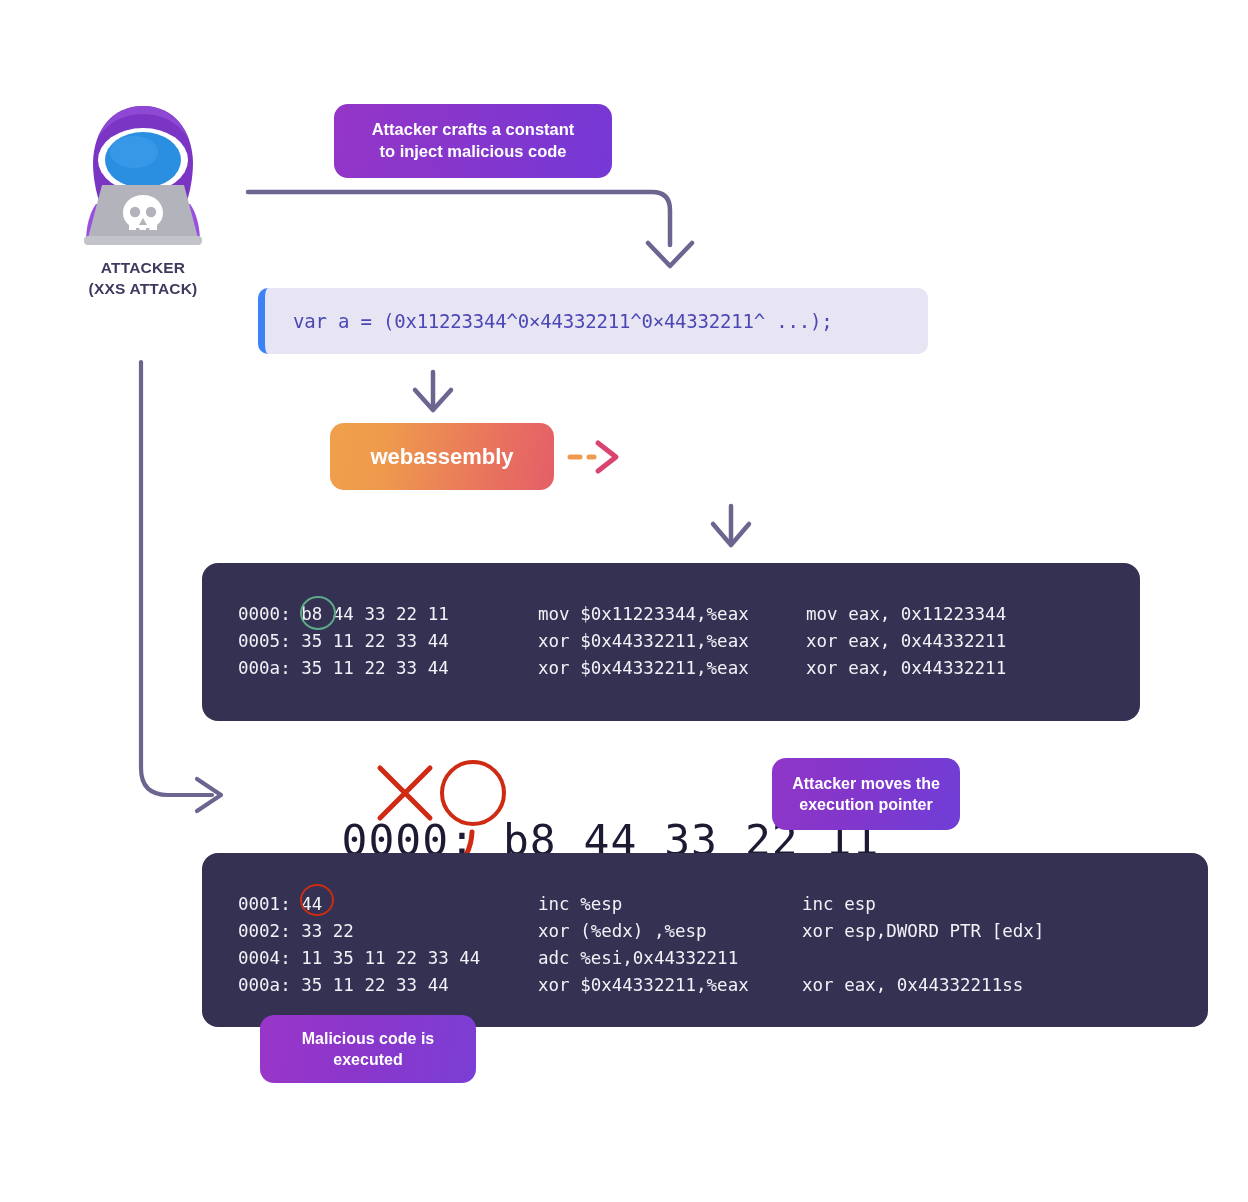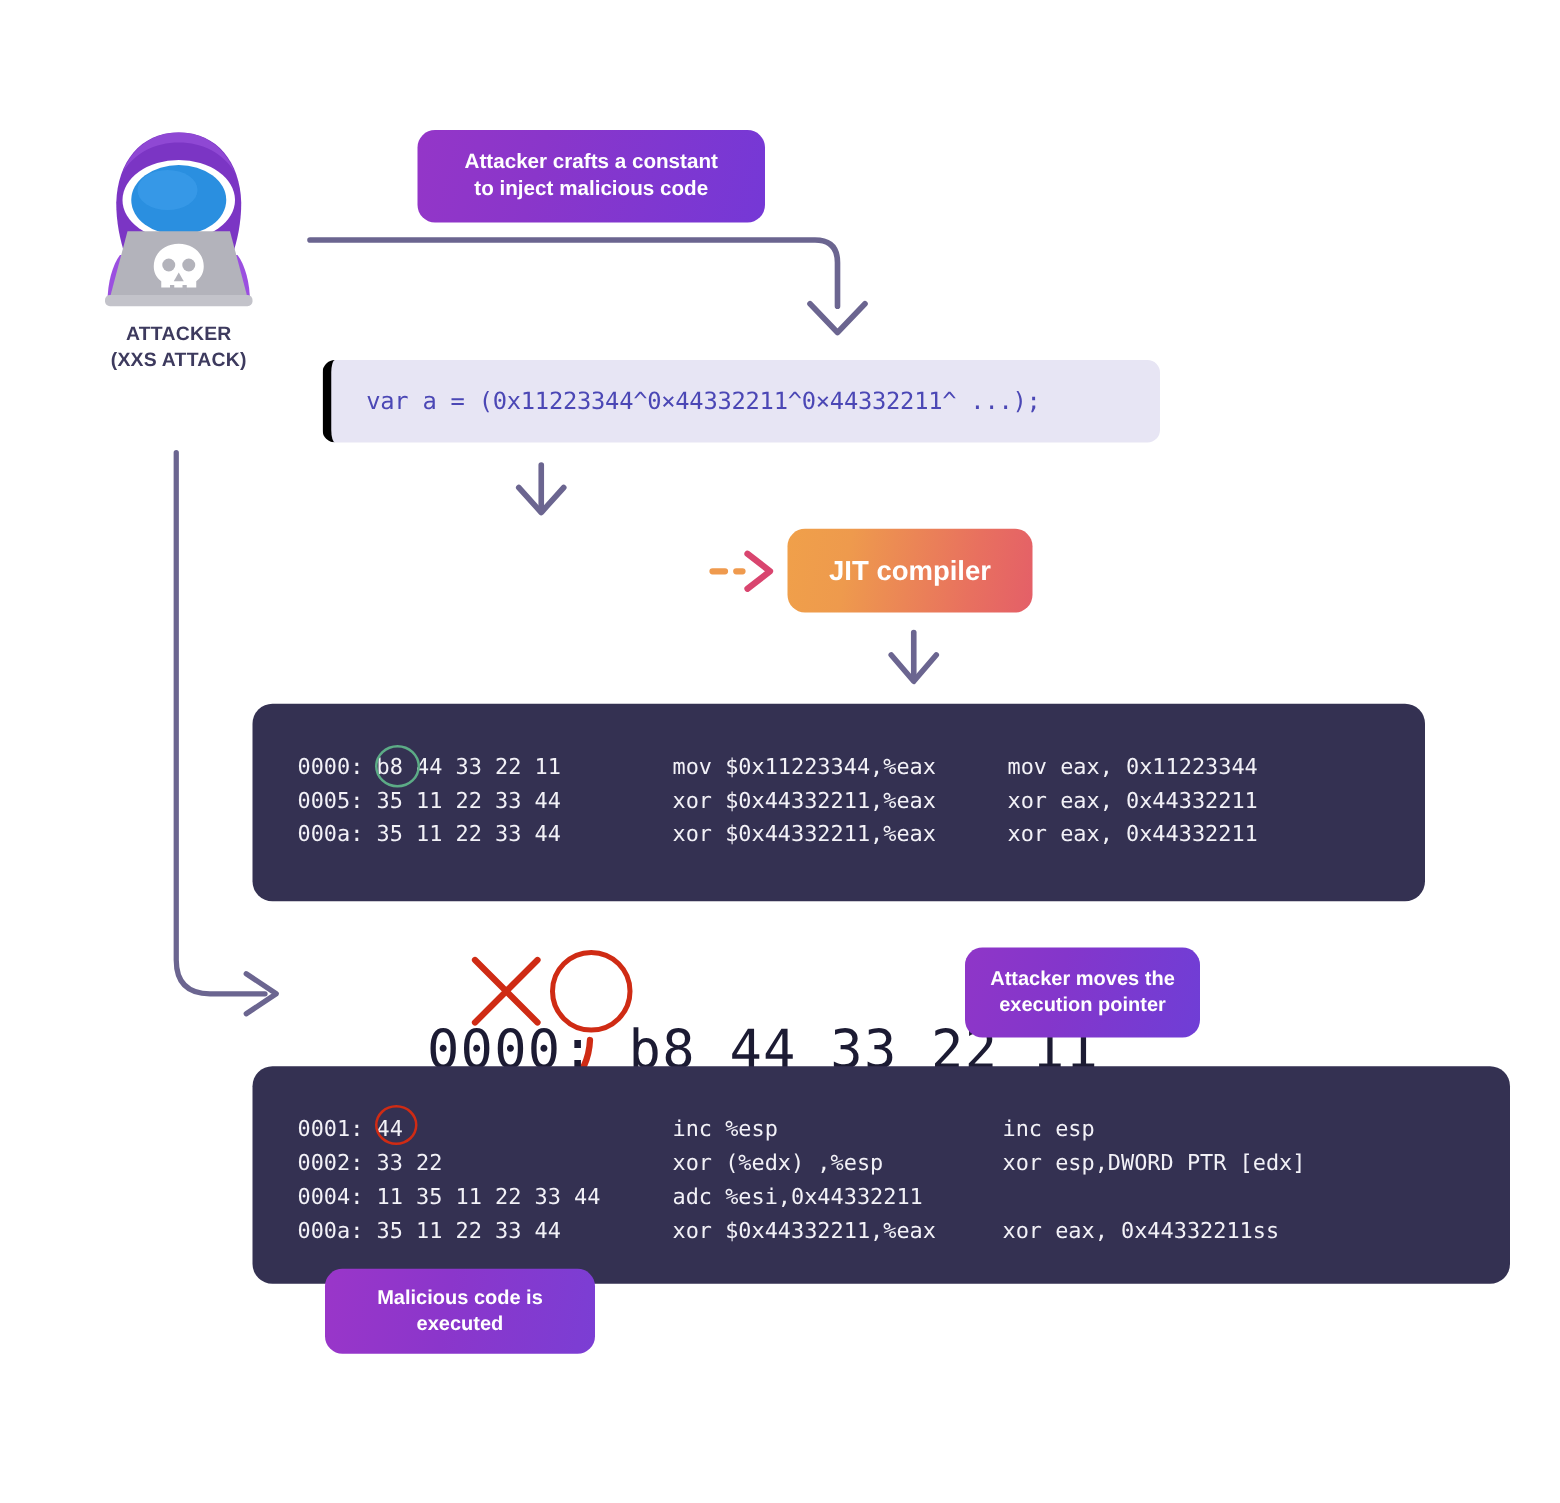--- a/index.html
+++ b/index.html
@@ -69,21 +69,21 @@
     padding: 0 12px;
     z-index: 6;
   }
 
   
   #js-code-box {
     left: 258px; top: 288px;
     width: 670px; height: 66px;
     background: #e7e5f4;
     border-radius: 10px;
-    border-left: 7px solid #000000;
+    border-left: 7px solid #3b82f6;
     box-sizing: border-box;
     display: flex;
     align-items: center;
   }
   #js-code-text {
     padding-left: 28px;
     font-family: "DejaVu Sans Mono", monospace;
     font-size: 19px;
     color: #4b47b5;
     white-space: pre;
@@ -256,22 +256,22 @@
     <div>
       <div>Attacker crafts a constant</div>
       <div>to inject malicious code</div>
     </div>
   </div>
 
   <div class="abs" id="js-code-box">
     <span id="js-code-text">var a = (0x11223344^0×44332211^0×44332211^ ...);</span>
   </div>
 
-  <div class="abs pill" id="pill-jit">
-    <span>JIT compiler</span>
+  <div class="abs pill" id="pill-wasm">
+    <span>webassembly</span>
   </div>
 
   <div class="abs asm-box" id="asm-box-1">
     <span class="asm-line col-bytes r0">0000: b8 44 33 22 11</span>
     <span class="asm-line col-att  r0">mov $0x11223344,%eax</span>
     <span class="asm-line col-intel r0">mov eax, 0x11223344</span>
 
     <span class="asm-line col-bytes r1">0005: 35 11 22 33 44</span>
     <span class="asm-line col-att  r1">xor $0x44332211,%eax</span>
     <span class="asm-line col-intel r1">xor eax, 0x44332211</span>

